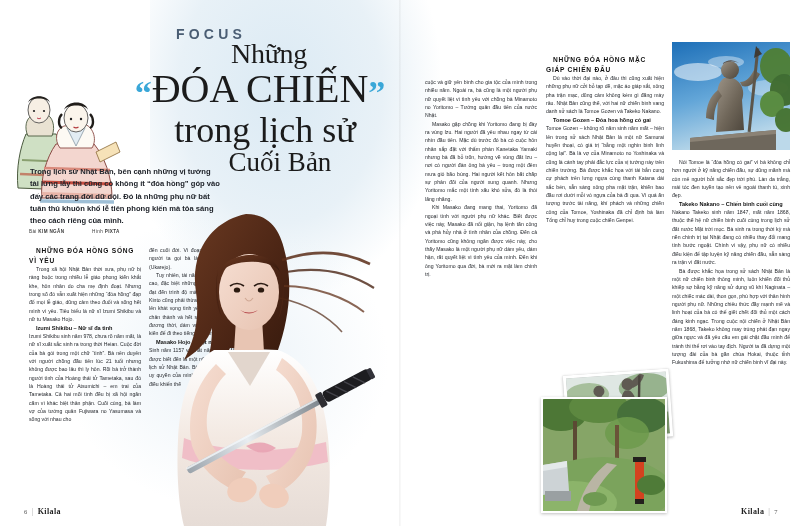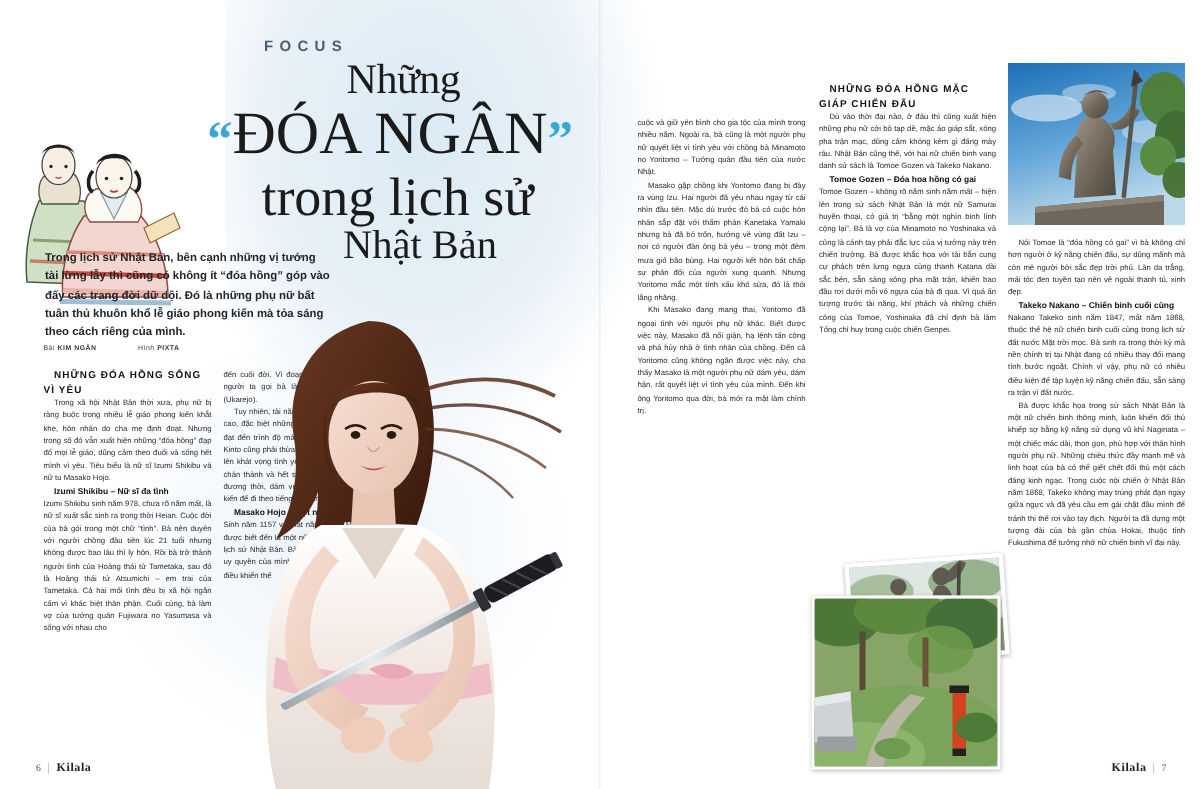--- a/index.html
+++ b/index.html
@@ -21,21 +21,21 @@
     pointer-events:none;
   }
   .gutter{
     position:absolute;left:399px;top:0;width:2px;height:526px;
     background:linear-gradient(to right,rgba(0,0,0,0.05),rgba(0,0,0,0.02));
   }
 
   
   .kicker{
     position:absolute;left:176px;top:26px;
-    font-size:10px;letter-spacing:4.2px;color:#4a5d73;font-weight:700;
+    font-size:14px;letter-spacing:4.2px;color:#4a5d73;font-weight:700;
   }
   .headline{
     position:absolute;left:110px;top:40px;width:300px;
     font-family:"Liberation Serif", serif;color:#1b1b1b;text-align:center;
     line-height:1.0;
   }
   .hl-1{font-size:28px;letter-spacing:-0.3px;display:block;margin-left:18px;}
   .hl-2{font-size:40px;font-weight:400;display:block;letter-spacing:0px;margin-top:1px;}
   .hl-3{font-size:36px;display:block;margin-top:2px;margin-left:10px;}
   .hl-4{font-size:27px;display:block;margin-top:1px;margin-left:40px;}
@@ -142,26 +142,26 @@
         <path d="M30 138 L100 140" stroke="#e8b4a8" stroke-width="4" fill="none"></path>
         <path d="M28 145 L102 146" stroke="#9fbfd6" stroke-width="3.5" fill="none"></path>
       </g>
     </svg>
   </div>
 
   <div class="kicker">FOCUS</div>
 
   <div class="headline">
     <span class="hl-1">Những</span>
-    <span class="hl-2"><span class="q q-open">“</span><span>ĐÓA NGÂN</span><span class="q q-close">”</span></span>
+    <span class="hl-2"><span class="q q-open">“</span><span>ĐÓA CHIẾN</span><span class="q q-close">”</span></span>
     <span class="hl-3">trong lịch sử</span>
-    <span class="hl-4">Nhật Bản</span>
-  </div>
-
-  <div class="intro">Trong lịch sử Nhật Bản, bên cạnh những vị tướng tài lừng lẫy thì cũng có không ít “đóa hồng” góp vào đấy các trang đời dữ dội. Đó là những phụ nữ bất tuân thủ khuôn khổ lễ giáo phong kiến mà tỏa sáng theo cách riêng của mình.</div>
+    <span class="hl-4">Cuối Bản</span>
+  </div>
+
+  <div class="intro">Trong lịch sử Nhật Bản, bên cạnh những vị tướng tài lừng lẫy thì cũng có không ít “đóa hồng” góp vào đấy các trang đời dữ dội. Đó là những phụ nữ bất tuân thủ khuôn khổ lễ tiên phong kiến mà tỏa sáng theo cách riêng của mình.</div>
 
   <div class="byline">
     <span class="lbl">Bài</span>
     <span class="nm">KIM NGÂN</span>
     <span class="b2"></span>
     <span class="lbl">Hình</span>
     <span class="nm">PIXTA</span>
   </div>
 
   <div class="col" id="col-l1">

